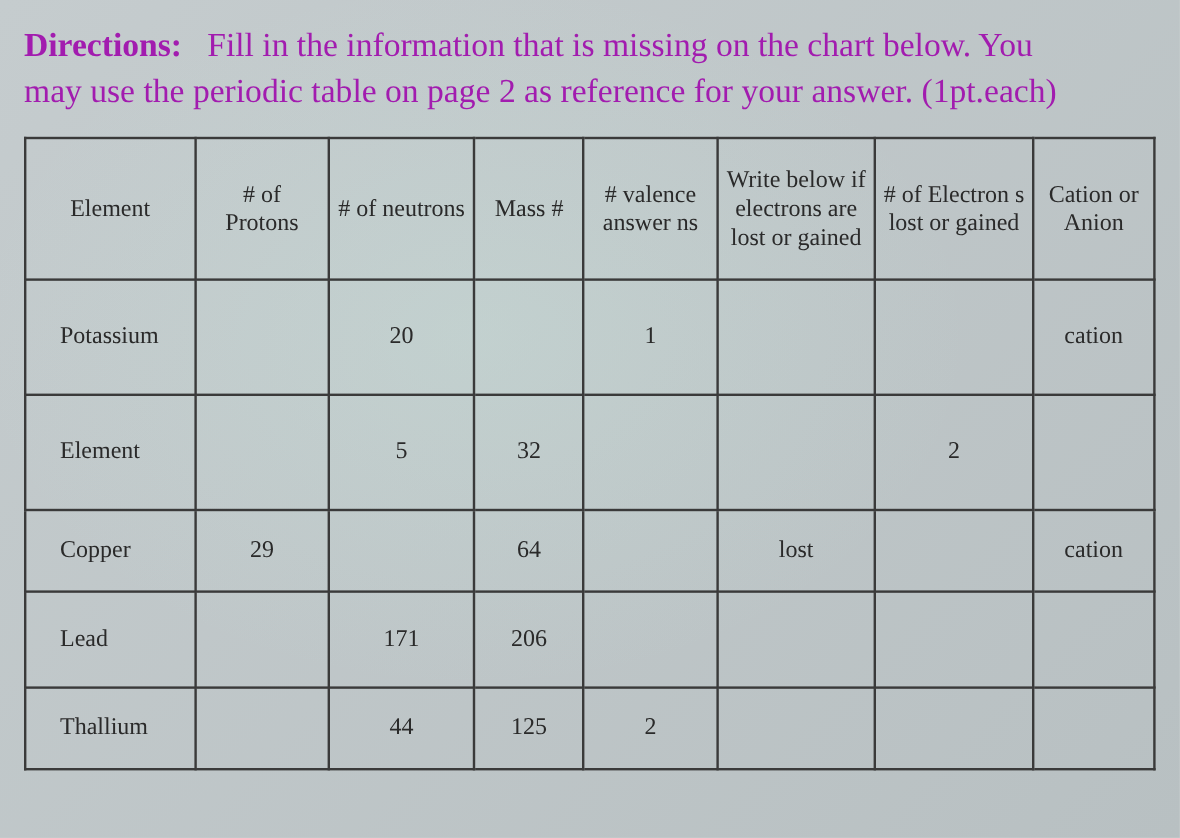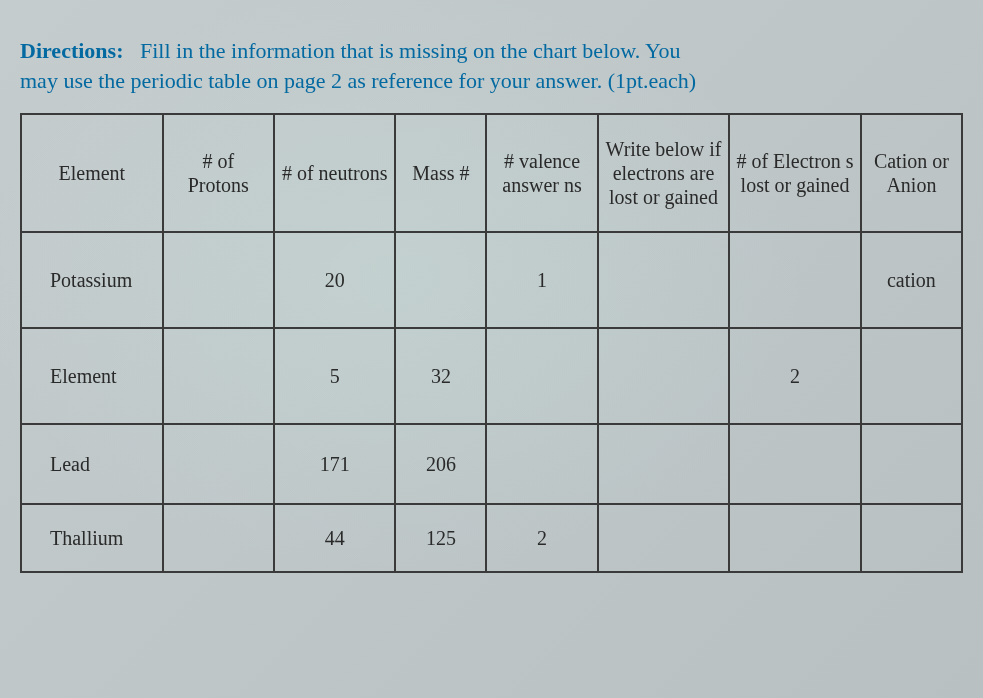--- a/index.html
+++ b/index.html
@@ -9,25 +9,24 @@
       background: #c8d0d0;
       background-image: 
         radial-gradient(ellipse at 40% 40%, rgba(200,230,220,0.3) 0%, transparent 50%),
         linear-gradient(135deg, #c5ccce 0%, #b8c0c2 100%);
       color: #2a2a2a;
       width: 983px;
       height: 698px;
       box-sizing: border-box;
     }
     .directions {
-      font-size: 22px;
+      font-size: 28px;
       margin-bottom: 18px;
       line-height: 1.35;
-      color: #0369a1;
-      margin-top: 16px;
+      color: #a21caf;
     }
     .directions strong {
       font-weight: bold;
     }
     table {
       border-collapse: collapse;
       width: 100%;
       table-layout: fixed;
     }
     th, td {
@@ -111,20 +110,30 @@
     <tr class="tall">
       <td class="element-col">Element</td>
       <td></td>
       <td>5</td>
       <td>32</td>
       <td></td>
       <td></td>
       <td>2</td>
       <td></td>
     </tr>
+    <tr class="short">
+      <td class="element-col">Copper</td>
+      <td>29</td>
+      <td></td>
+      <td>64</td>
+      <td></td>
+      <td>lost</td>
+      <td></td>
+      <td>cation</td>
+    </tr>
     <tr>
       <td class="element-col">Lead</td>
       <td></td>
       <td>171</td>
       <td>206</td>
       <td></td>
       <td></td>
       <td></td>
       <td></td>
     </tr>

